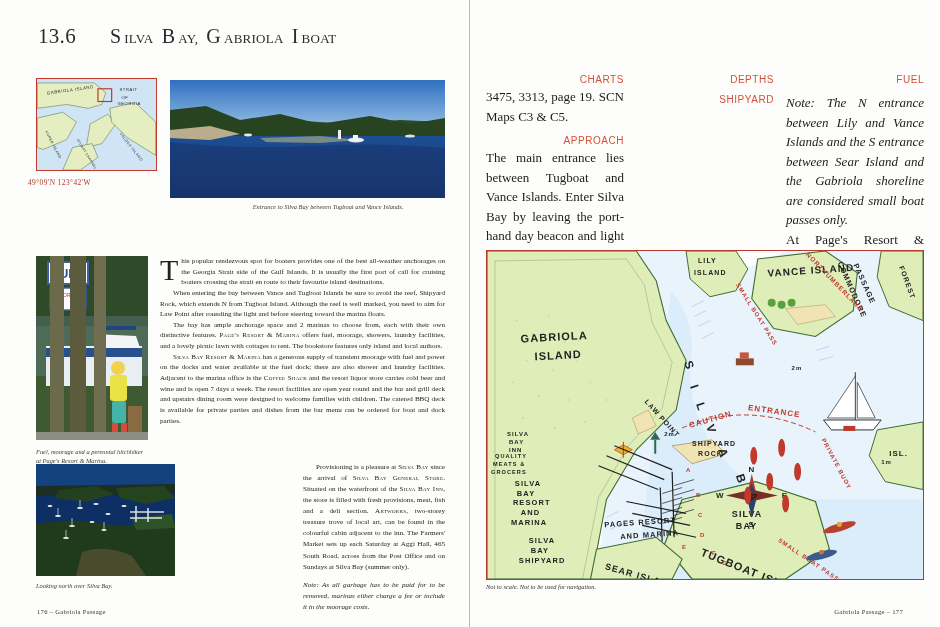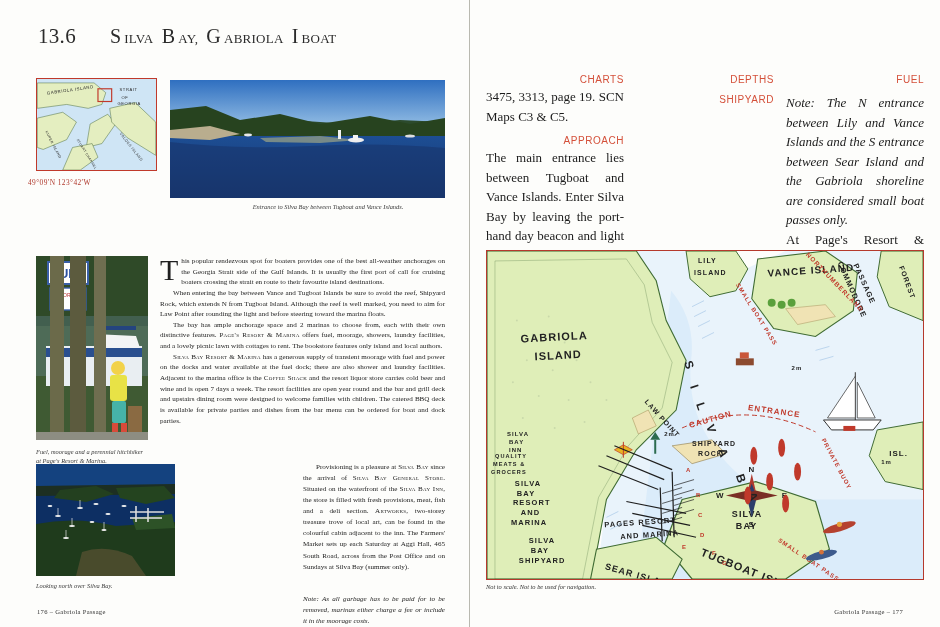--- a/index.html
+++ b/index.html
@@ -43,21 +43,21 @@
               font-size: 7.1px; line-height: 1.5; color: #1c1c1c; text-align: justify; }
   .body-col p { text-indent: 13px; }
   .body-col p.first { text-indent: 0; }
   .dropcap { float: left; font-size: 30px; line-height: 25px; padding: 1px 3px 0 0;
              color: #1f1f1f; font-family: "Liberation Serif", serif; }
   .sc { font-variant: small-caps; letter-spacing: .25px; }
 
   .narrow-col { position: absolute; left: 303px; top: 462px; width: 142px;
                 font-size: 7.1px; line-height: 1.56; color: #1c1c1c; text-align: justify; }
   .narrow-col p { text-indent: 13px; }
-  .narrow-col p.note { text-indent: 0; font-style: italic; margin-top: 21px; }
+  .narrow-col p.note { text-indent: 0; font-style: italic; margin-top: 7px; }
 
   .folio { position: absolute; bottom: 12px; font-size: 6.6px; color: #333;
            letter-spacing: .3px; }
   .folio-l { left: 37px; }
   .folio-r { right: 37px; }
 
   
   .info-cols { position: absolute; left: 16px; top: 74px; width: 438px;
                display: flex; gap: 12px; }
   .info-col { width: 138px; }

